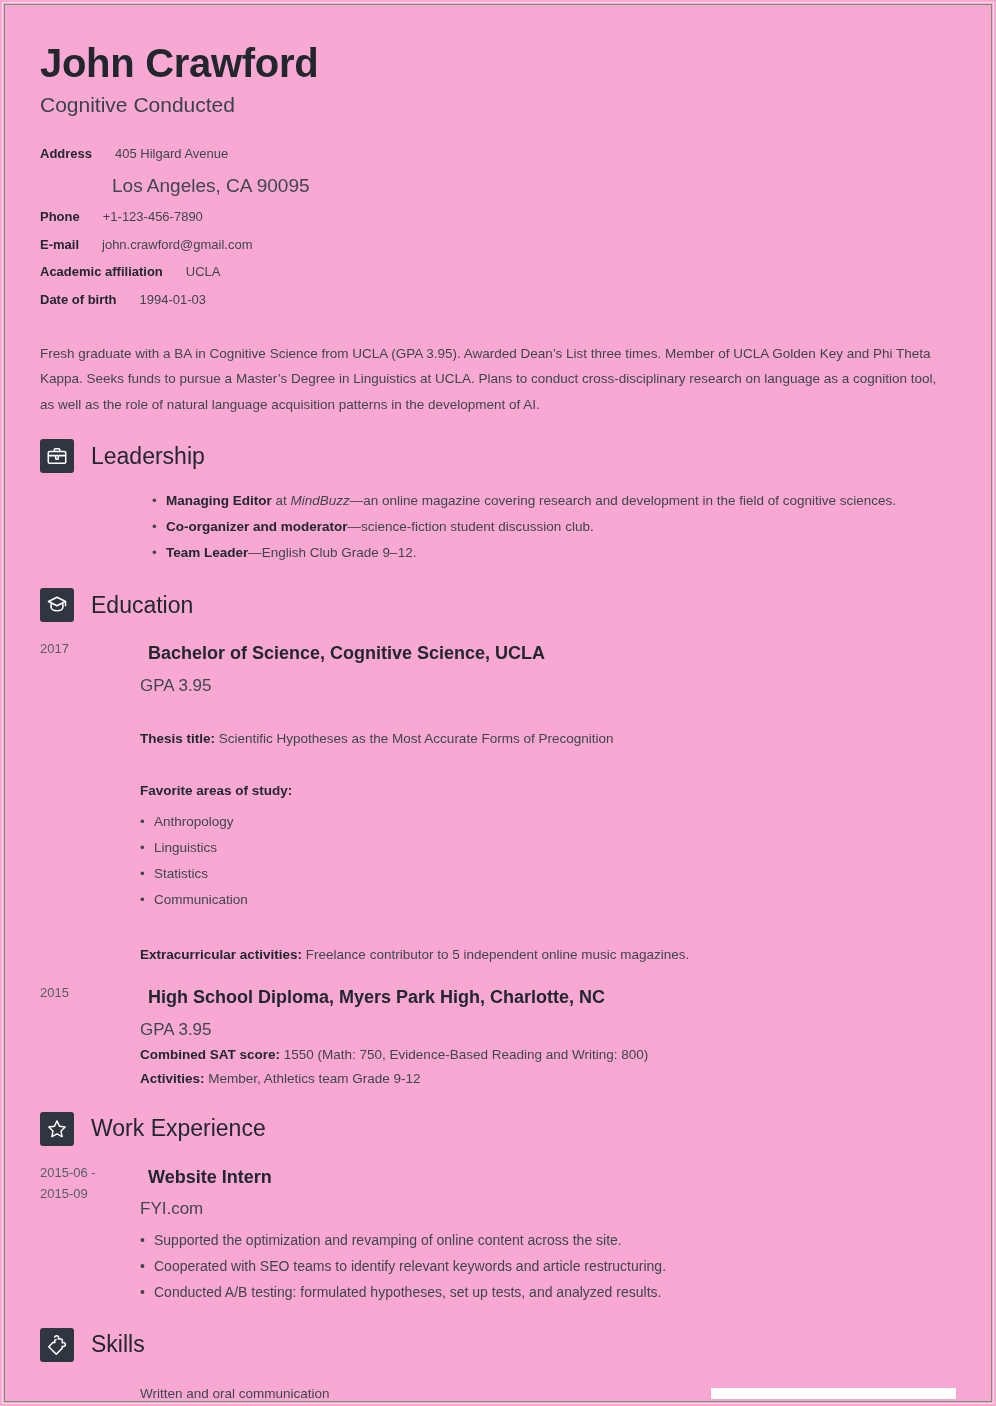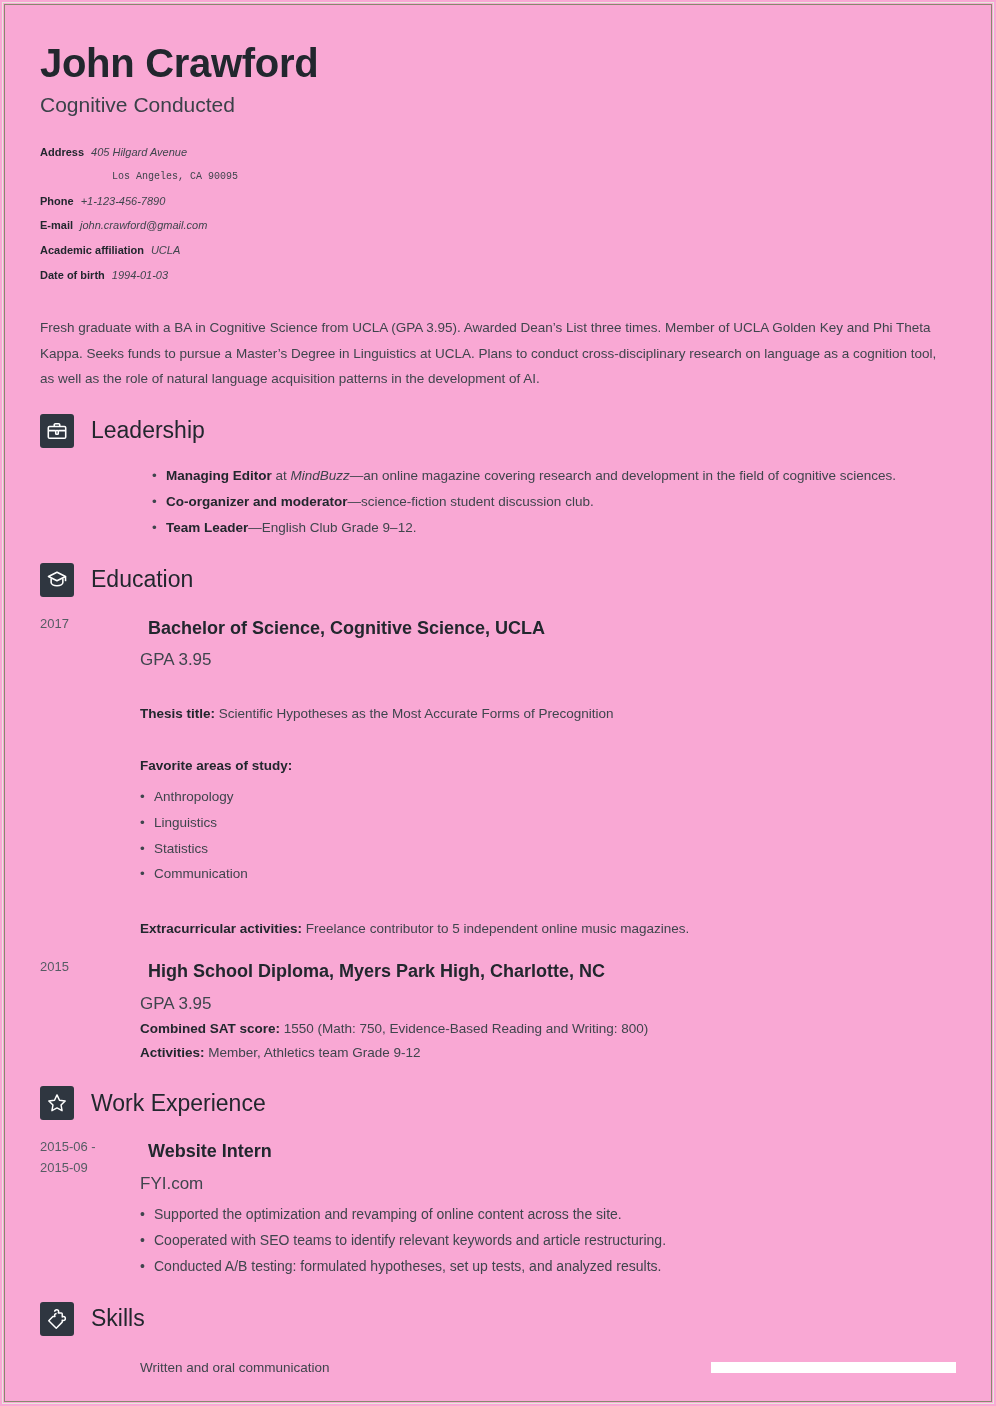--- a/index.html
+++ b/index.html
@@ -68,39 +68,38 @@
   }
 
   
   .contact {
     margin-top: 28px;
   }
   .contact-row {
     display: flex;
     align-items: flex-end;
     margin-bottom: 10px;
-    font-size: 11px;
+    font-size: 13px;
     line-height: 1.35;
+    gap: 16px;
   }
   .contact-label {
     font-weight: bold;
     color: #22272e;
     white-space: nowrap;
     margin-right: 7px;
   }
   .contact-value {
     color: #3f454d;
-    font-style: italic;
   }
   .contact-cont {
-    font-size: 10px;
+    font-size: 19px;
     color: #3f454d;
     margin: 0 0 10px 72px;
     line-height: 1.35;
-    font-family: Liberation Mono, monospace;
   }
 
   
   .summary {
     margin-top: 32px;
     font-size: 13.5px;
     color: #3f454d;
     line-height: 1.9;
     max-width: 905px;
   }

